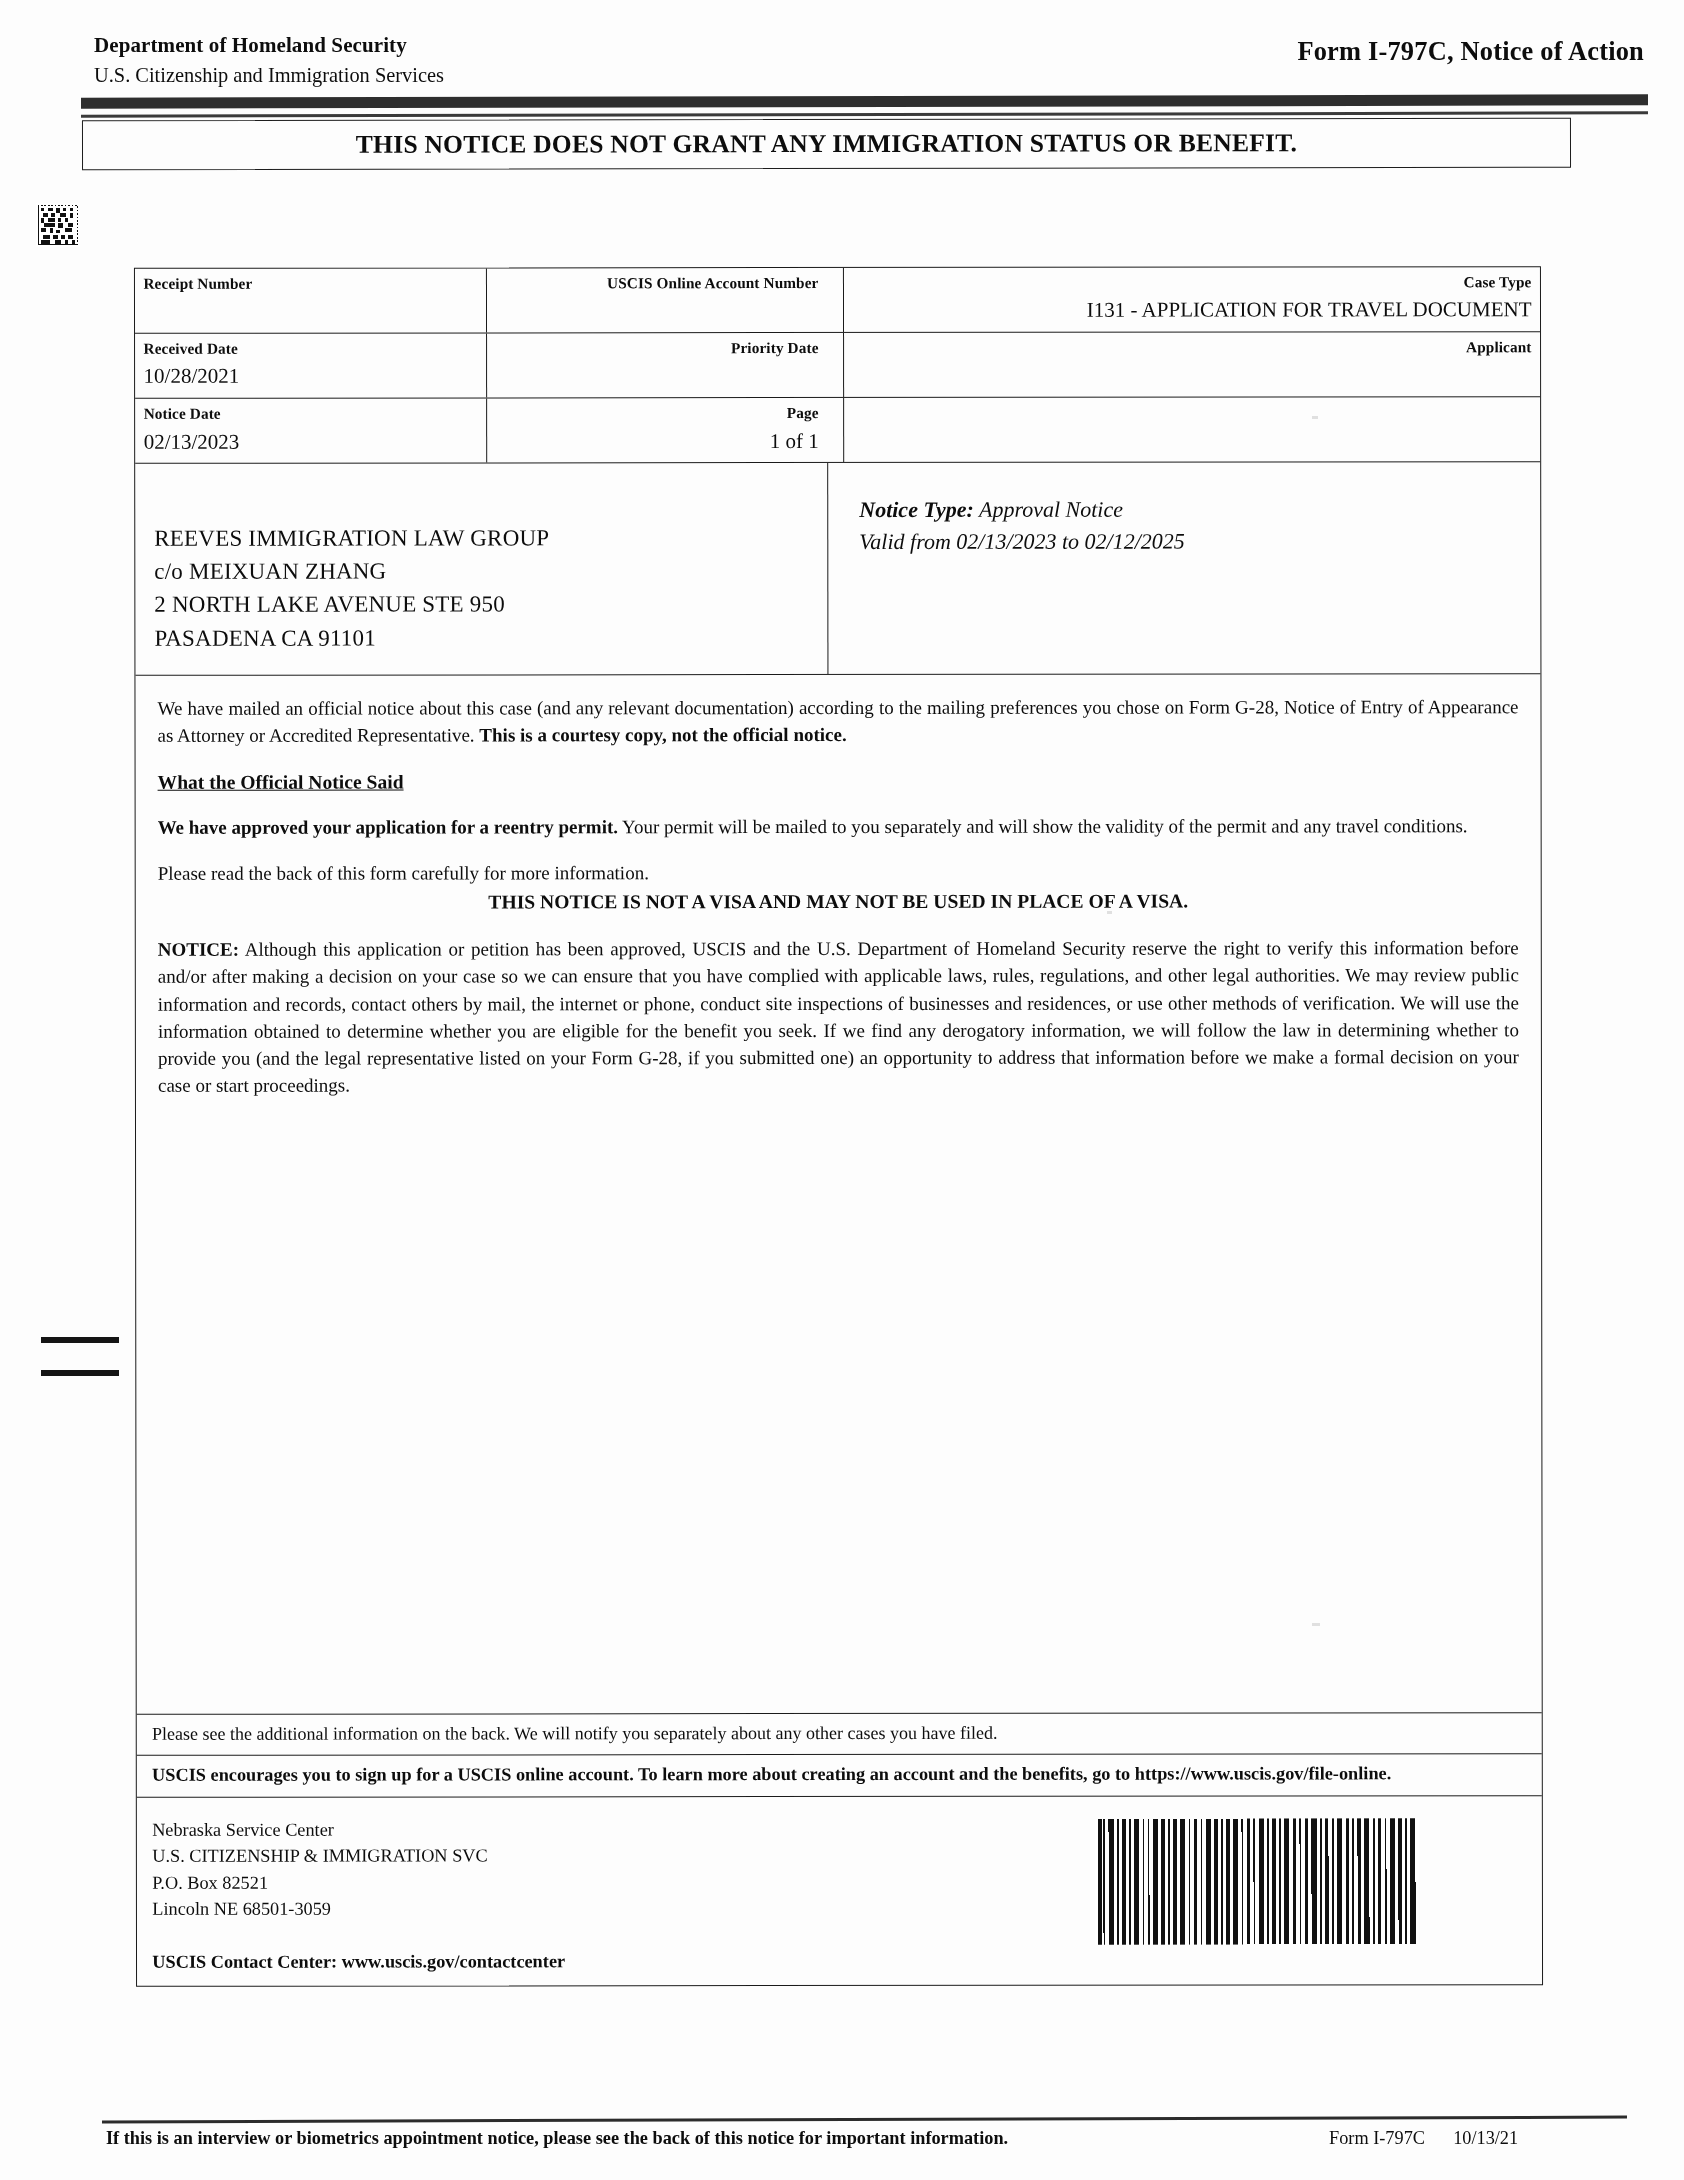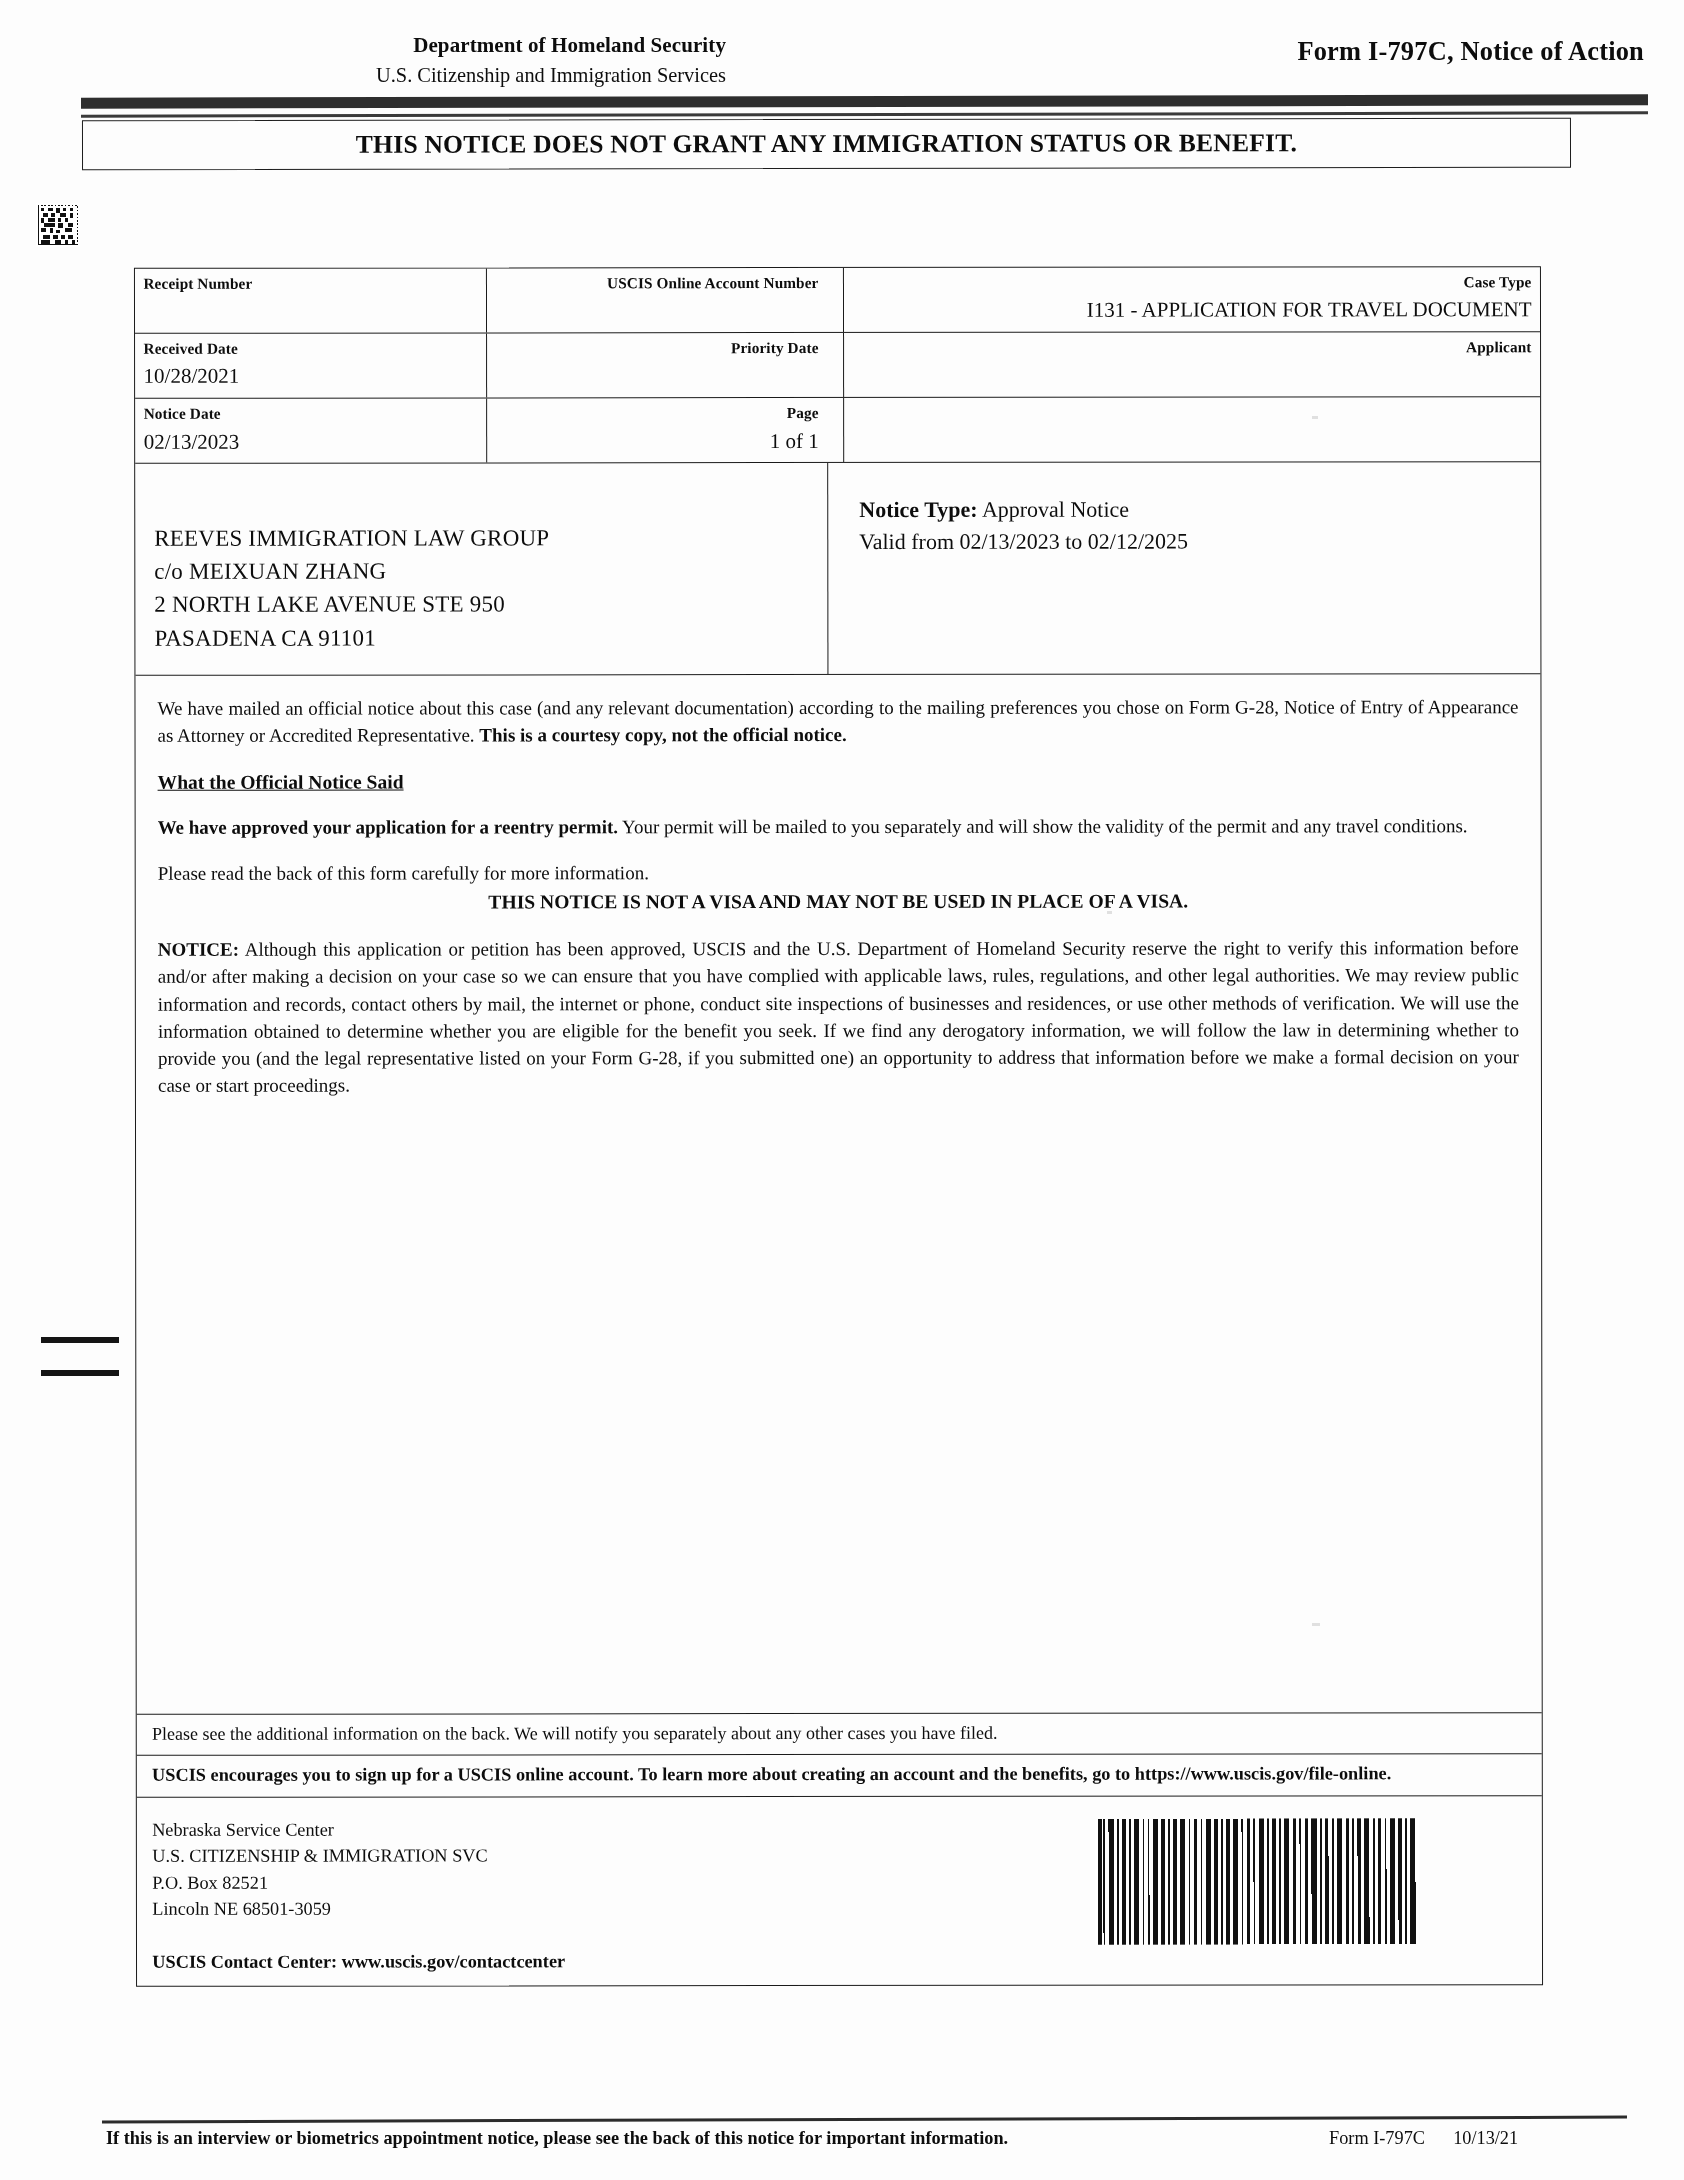--- a/index.html
+++ b/index.html
@@ -22,23 +22,22 @@
     inset: 0;
     background: #fdfdfd;
   }
 
   
   .abs { position: absolute; }
   .b   { font-weight: bold; }
 
   
   #hdr-left {
-    left: 79px; top: 32px; width: 647px;
+    left: 94px; top: 32px; width: 647px;
     line-height: 1.30;
-    text-align: right;
   }
   #hdr-dept {
     font-size: 21px; font-weight: bold; letter-spacing: 0.1px;
   }
   #hdr-sub {
     font-size: 20.4px; font-weight: normal; margin-top: 2.6px;
   }
   #hdr-right {
     left: 1056px; top: 36px; width: 588px;
     text-align: right;
@@ -131,21 +130,21 @@
   #ntype-cell {
     flex: 1;
     border-left: 1.7px solid #1b1b1b;
     padding: 31px 0 17px 31px;
     box-sizing: border-box;
   }
   .addr-line {
     font-size: 23px; line-height: 1.44; letter-spacing: 0.2px;
   }
   .ntype-line {
-    font-size: 22px; line-height: 1.46;
+    font-size: 22px; line-height: 1.46; font-style: italic;
   }
 
   
   #body-cell {
     padding: 19px 22px 0 22px;
     min-height: 894px;
     box-sizing: border-box;
     border-bottom: 1.7px solid #1b1b1b;
   }
   .para {

